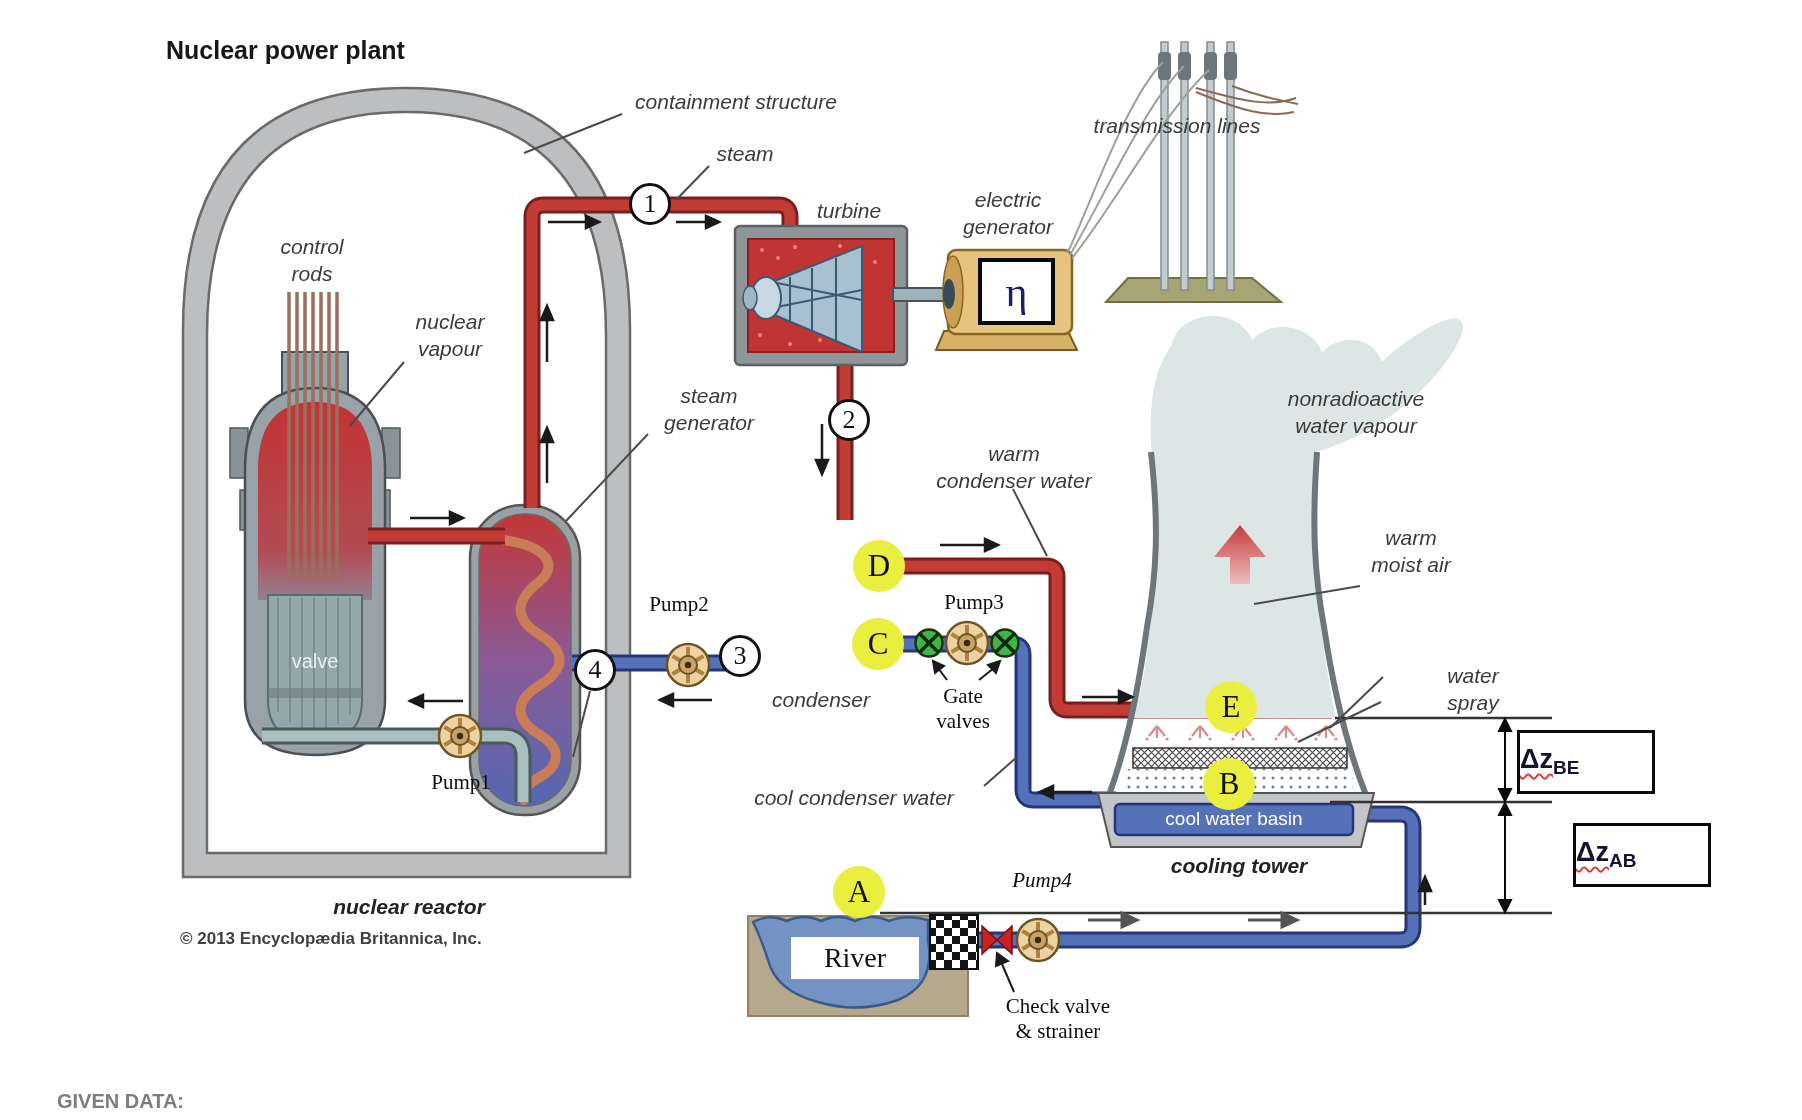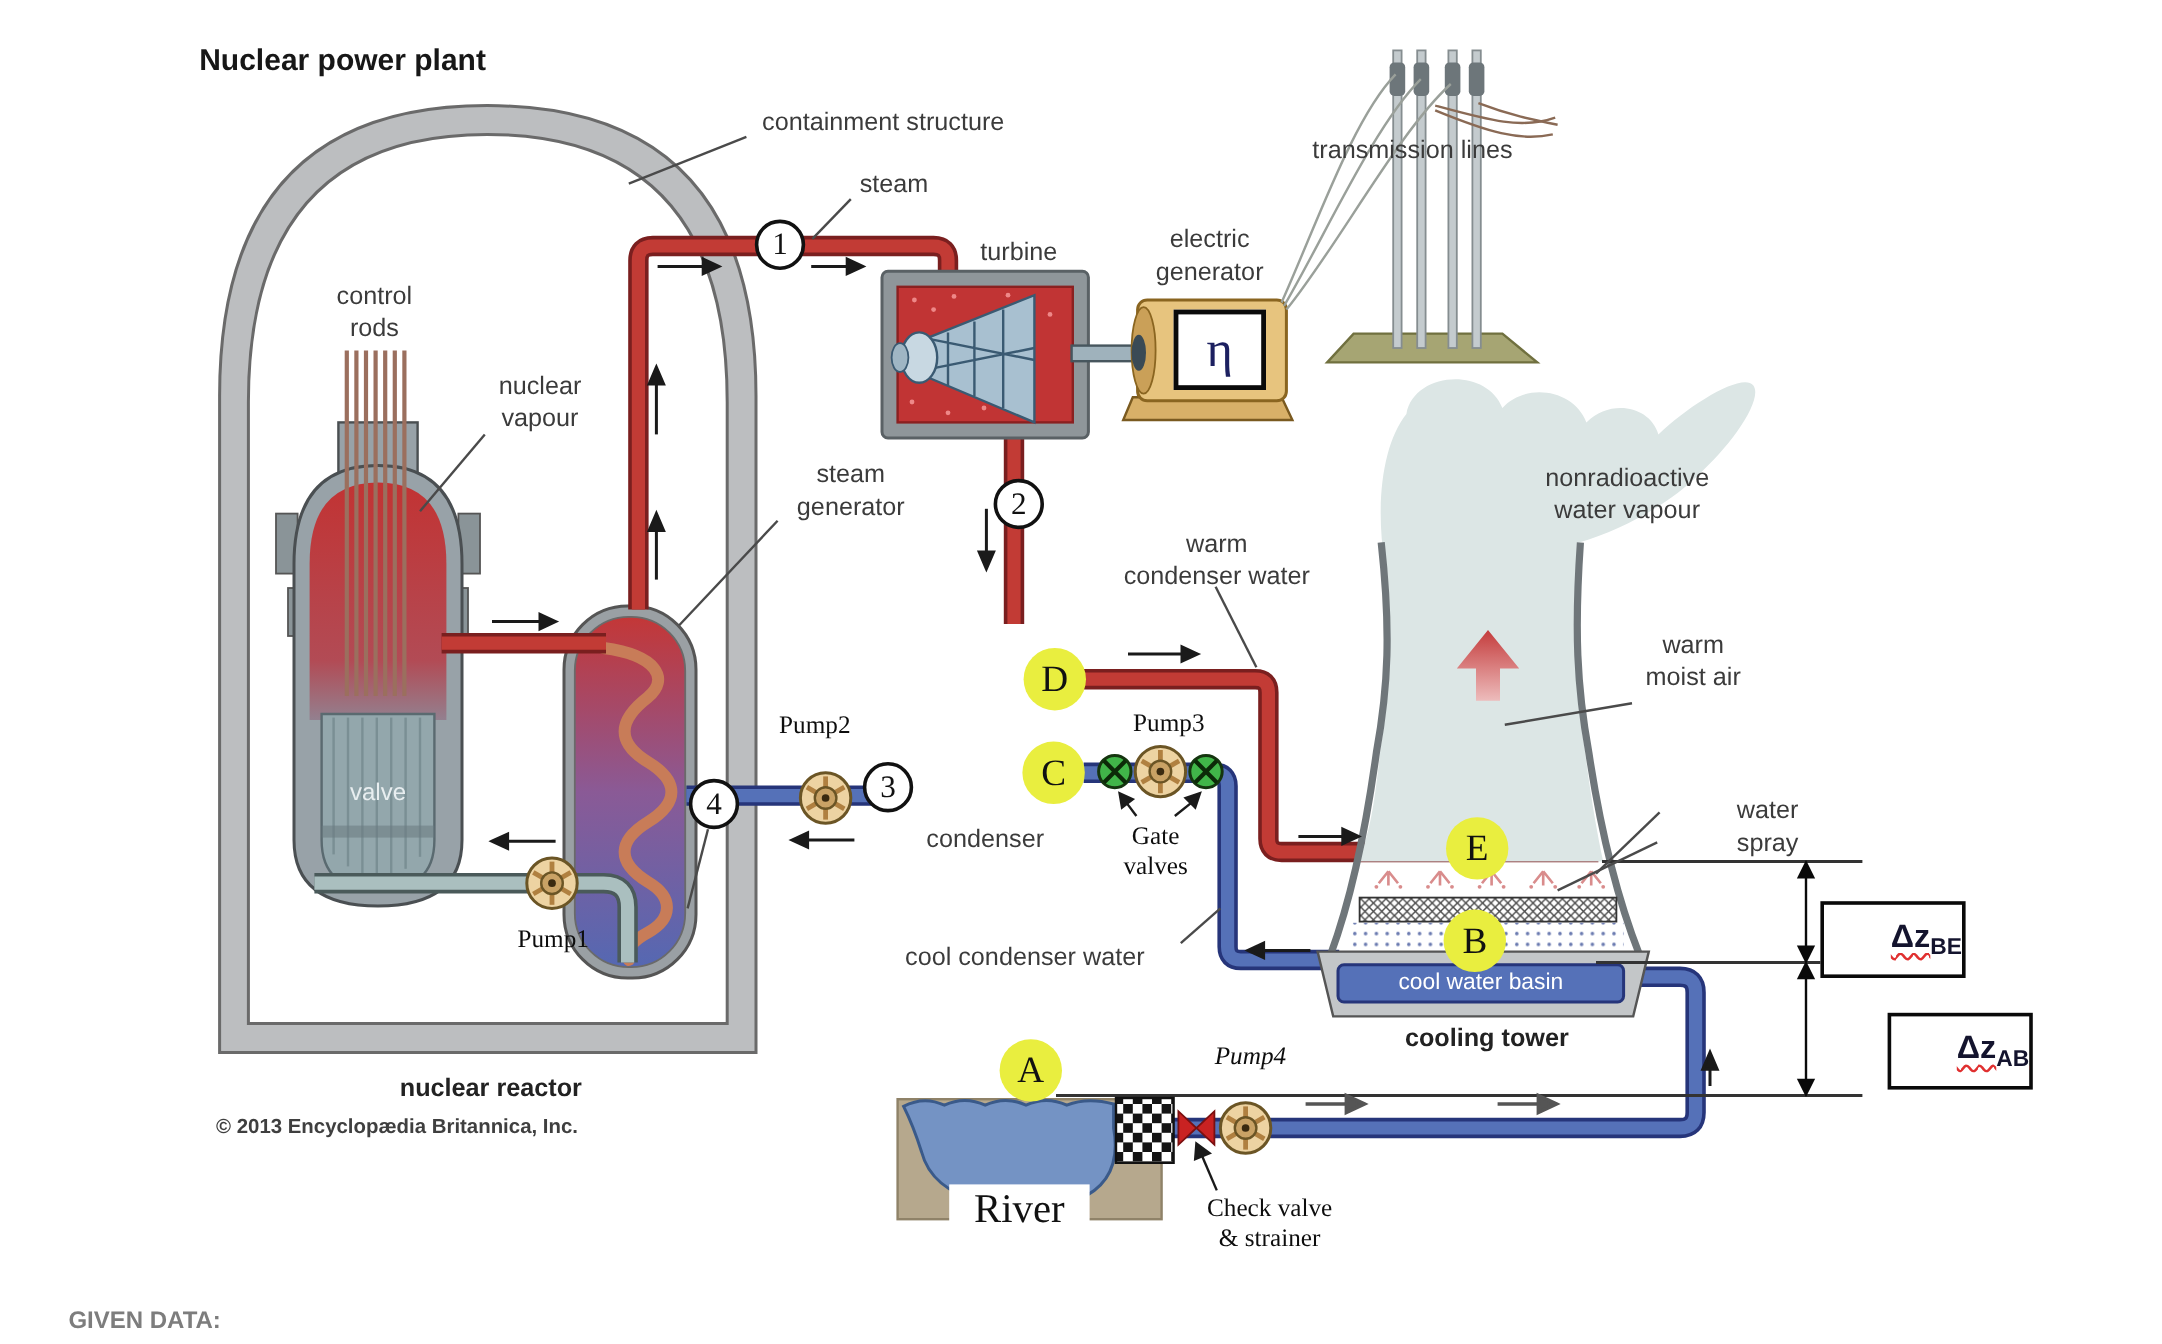--- a/index.html
+++ b/index.html
@@ -1,21 +1,21 @@
 <!DOCTYPE html>
 <html><head>
 <meta charset="utf-8">
 <style>
   html,body { margin:0; padding:0; background:#fff; }
   #stage { position:relative; width:1802px; height:1120px; background:#ffffff; overflow:hidden;
            font-family:"Liberation Sans",sans-serif; }
   #gfx { position:absolute; left:0; top:0; }
 
   .lbl { position:absolute; font-size:21px; color:#3b3b3b; white-space:nowrap;
-         transform:translateX(-50%); text-align:center; line-height:1.3; }
+         transform:translateX(-50%); text-align:center; line-height:1.3;font-style:italic; }
   .lbl span { display:block; }
   .lbl.bold { font-weight:bold; color:#222; }
 
   .slbl { position:absolute; font-family:"Liberation Serif",serif; font-size:21px; color:#0d0d0d;
           white-space:nowrap; transform:translateX(-50%); text-align:center; line-height:1.2; }
   .slbl span { display:block; }
 
   .title { position:absolute; left:166px; top:36px; font-size:25px; font-weight:bold; color:#171717; }
   .credit { position:absolute; left:180px; top:929px; font-size:17px; font-weight:bold; color:#3f3f3f; }
   .given { position:absolute; left:57px; top:1090px; font-size:20px; font-weight:bold; color:#7d7d7d; }
@@ -24,29 +24,29 @@
              border:3px solid #111; box-sizing:border-box; display:flex; align-items:center; justify-content:center;
              font-family:"Liberation Serif",serif; font-size:26px; color:#111; }
   .lcircle { position:absolute; width:52px; height:52px; border-radius:50%; background:#e9ee3f;
              display:flex; align-items:center; justify-content:center;
              font-family:"Liberation Serif",serif; font-size:31px; color:#111; }
 
   .etabox { position:absolute; left:978px; top:258px; width:77px; height:67px; background:#fff;
             border:4px solid #0a0a0a; box-sizing:border-box; display:flex; align-items:center; justify-content:center;
             font-family:"Liberation Serif",serif; font-size:42px; color:#1c2060; }
 
-  .dzbox { position:absolute; width:121px; height:64px; background:#fff; border:3px solid #0a0a0a;
-           box-sizing:border-box; display:flex; align-items:center; justify-content:flex-end;
-           font-size:27px; font-weight:bold; color:#14142e;margin-top:21px; }
+  .dzbox { position:absolute; width:138px; height:64px; background:#fff; border:3px solid #0a0a0a;
+           box-sizing:border-box; display:flex; align-items:center; justify-content:flex-start;
+           font-size:27px; font-weight:bold; color:#14142e; }
   .dzbox .sq { text-decoration:underline wavy #e03030 2px; text-underline-offset:5px; }
   .dzbox sub { font-size:19px; }
 
-  .riverbox { position:absolute; left:791px; top:987px; width:117px; height:42px; background:#fff;
+  .riverbox { position:absolute; left:791px; top:937px; width:128px; height:42px; background:#fff;
               display:flex; align-items:center; justify-content:center;
-              font-family:"Liberation Serif",serif; font-size:34px; color:#111; }
+              font-family:"Liberation Serif",serif; font-size:28px; color:#111; }
   .basinlbl { position:absolute; left:1234px; top:808px; transform:translateX(-50%);
               font-size:19px; color:#fff; white-space:nowrap; }
   .corelbl { position:absolute; left:315px; top:650px; transform:translateX(-50%);
              font-size:20px; color:#e8eef0; }
 </style>
 </head>
 <body>
 
 <div id="stage">
 

